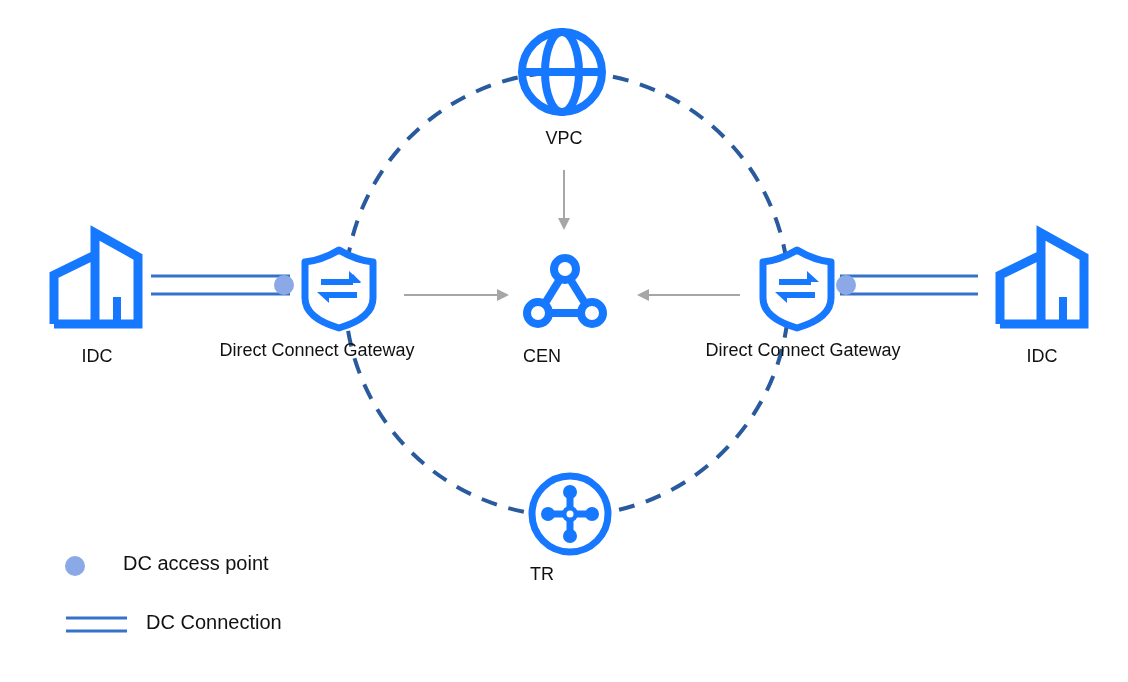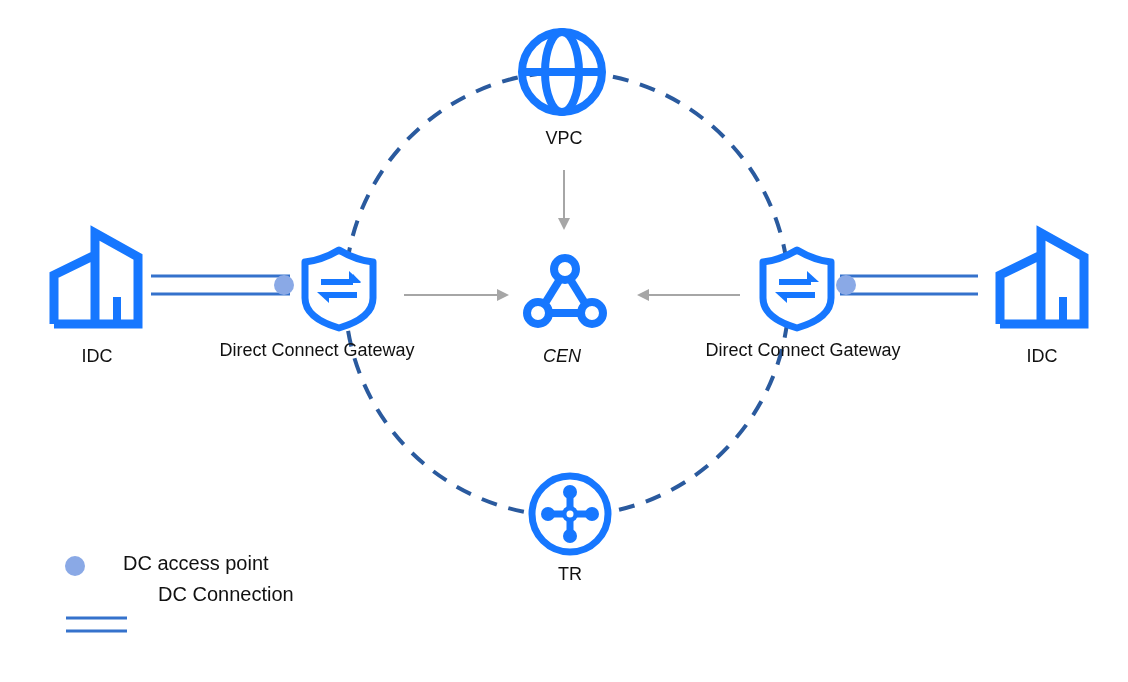--- a/index.html
+++ b/index.html
@@ -97,21 +97,21 @@
   <circle cx="846" cy="285" r="10" fill="#8aa9e6"></circle>
 
   <circle cx="75" cy="566" r="10" fill="#8aa9e6"></circle>
   <g>
     <line x1="66" y1="618" x2="127" y2="618" stroke="#3572cc" stroke-width="3"></line>
     <line x1="66" y1="631" x2="127" y2="631" stroke="#3572cc" stroke-width="3"></line>
   </g>
 </svg>
 
 <div class="lbl" style="left:564px; top:128px;">VPC</div>
-<div class="lbl" style="left:562px; top:346px;font-style:italic;">CEN</div>
-<div class="lbl" style="left:570px; top:564px;">TR</div>
+<div class="lbl" style="left:542px; top:346px;">CEN</div>
+<div class="lbl" style="left:542px; top:564px;">TR</div>
 <div class="lbl" style="left:317px; top:340px;">Direct Connect Gateway</div>
 <div class="lbl" style="left:803px; top:340px;">Direct Connect Gateway</div>
 <div class="lbl" style="left:97px; top:346px;">IDC</div>
 <div class="lbl" style="left:1042px; top:346px;">IDC</div>
 
 <div class="legend-text" style="left:123px; top:552px;">DC access point</div>
-<div class="legend-text" style="left:146px; top:583px;margin-left:12px;">DC Connection</div>
+<div class="legend-text" style="left:146px; top:611px;">DC Connection</div>
 
 </body></html>

